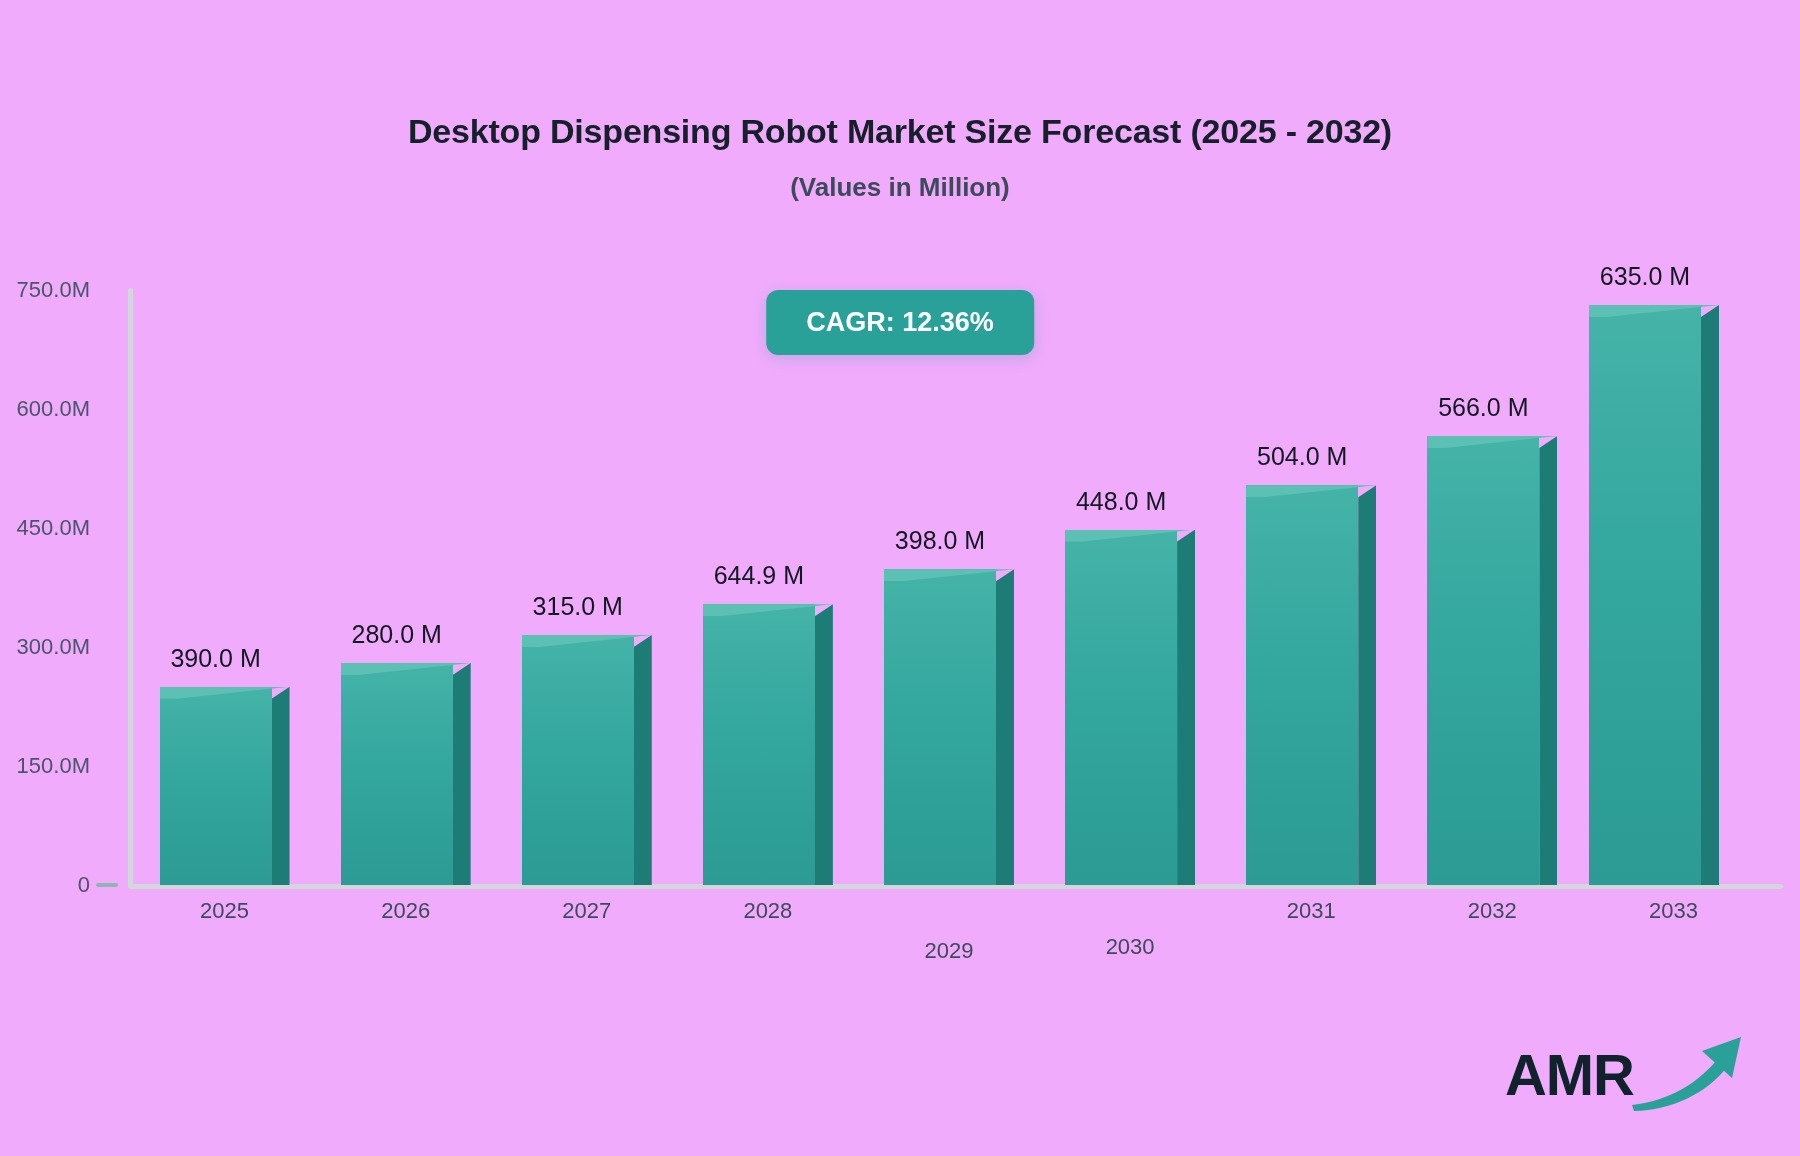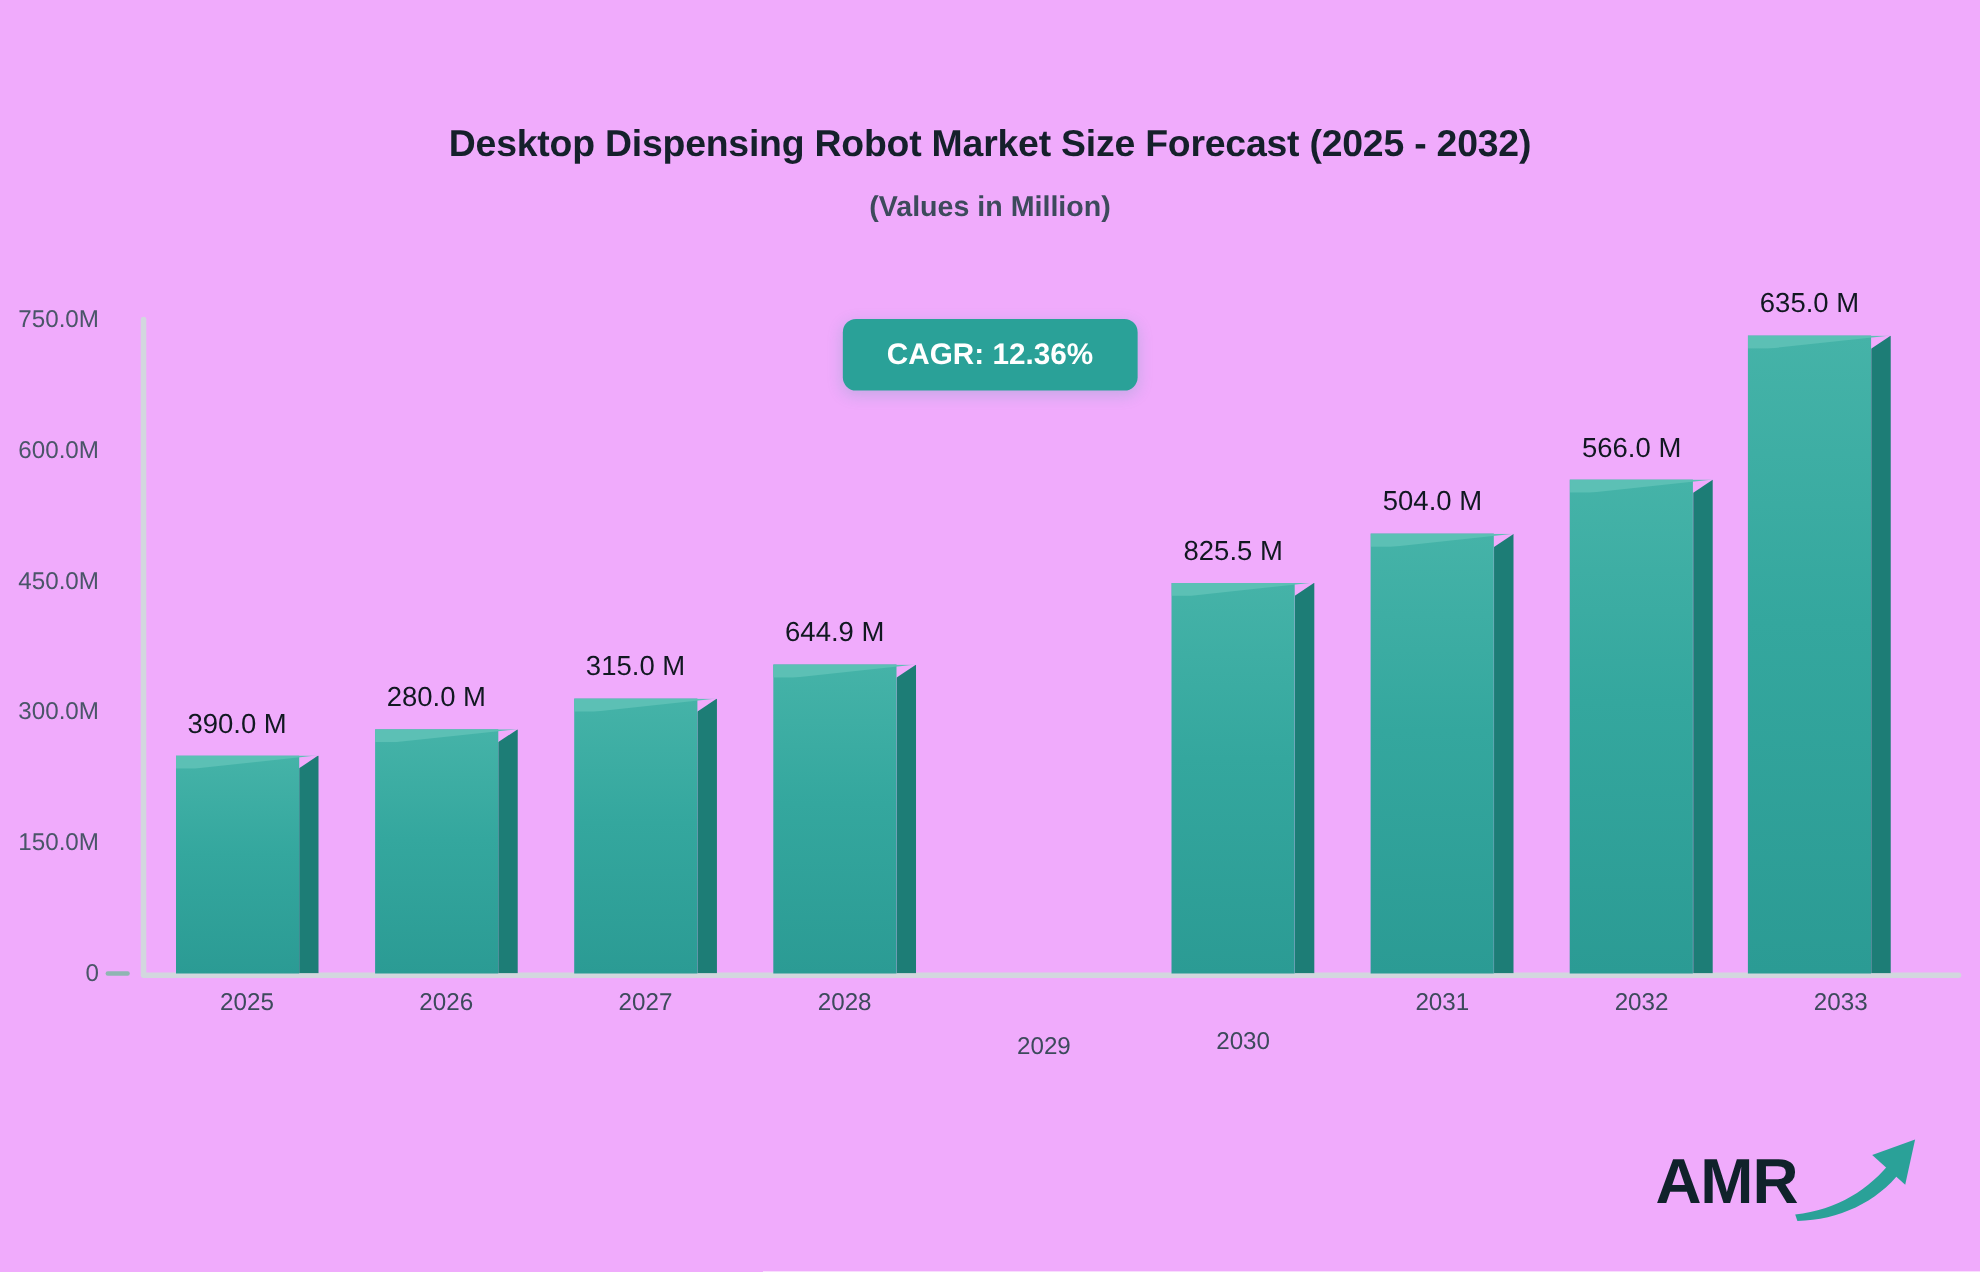--- a/index.html
+++ b/index.html
@@ -235,27 +235,35 @@
         <div class="bar-value-label" style="left: 56px;">315.0 M</div>
       </div>
       <div class="bar-group" style="left: 572.889px; width: 130px; height: 280.84px;">
         <div class="bar-3d">
           <div class="bar-side"></div>
           <div class="bar-front"></div>
           <div class="bar-top"></div>
         </div>
         <div class="bar-value-label" style="left: 56px;">644.9 M</div>
       </div>
+      <div class="bar-group" style="left: 754px; width: 130px; height: 315.747px;">
+        <div class="bar-3d">
+          <div class="bar-side"></div>
+          <div class="bar-front"></div>
+          <div class="bar-top"></div>
+        </div>
+        <div class="bar-value-label" style="left: 56px;">398.0 M</div>
+      </div>
       <div class="bar-group" style="left: 935.111px; width: 130px; height: 355.413px;">
         <div class="bar-3d">
           <div class="bar-side"></div>
           <div class="bar-front"></div>
           <div class="bar-top"></div>
         </div>
-        <div class="bar-value-label" style="left: 56px;">825.5 M</div>
+        <div class="bar-value-label" style="left: 56px;">448.0 M</div>
       </div>
       <div class="bar-group" style="left: 1116.22px; width: 130px; height: 399.84px;">
         <div class="bar-3d">
           <div class="bar-side"></div>
           <div class="bar-front"></div>
           <div class="bar-top"></div>
         </div>
         <div class="bar-value-label" style="left: 56px;">504.0 M</div>
       </div>
       <div class="bar-group" style="left: 1297.33px; width: 130px; height: 449.027px;">

